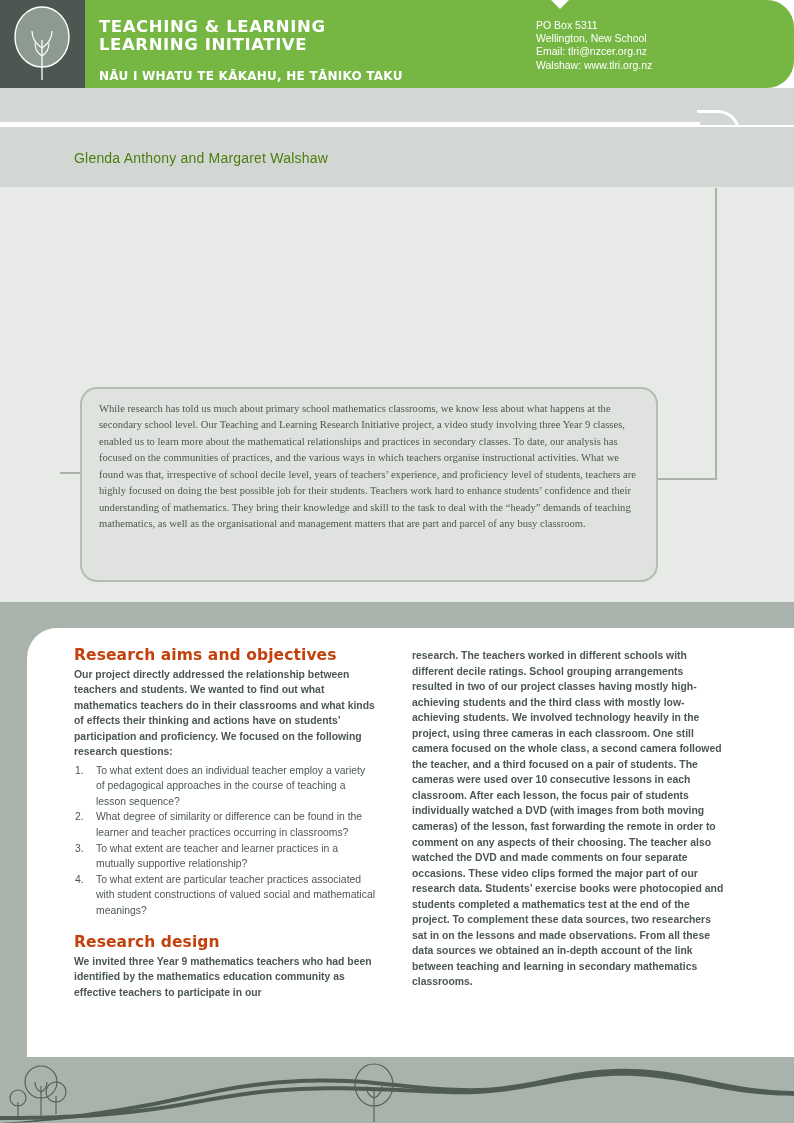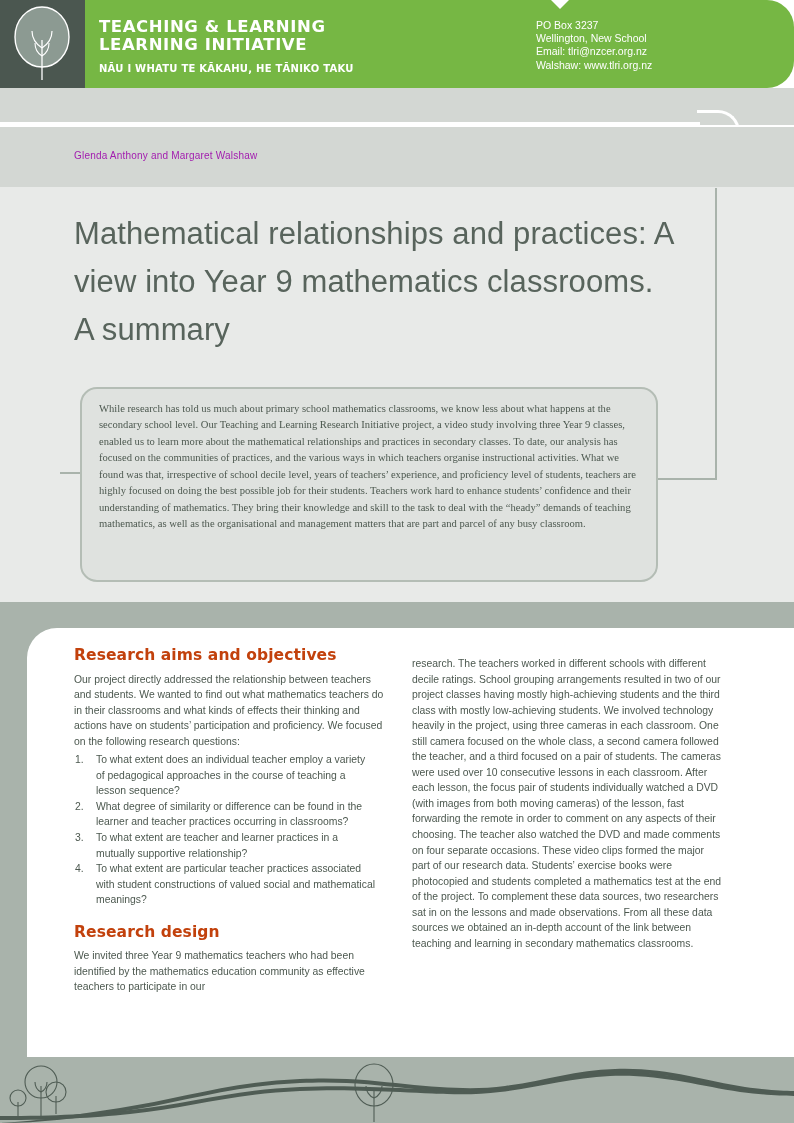--- a/index.html
+++ b/index.html
@@ -15,32 +15,32 @@
   
   .header{position:absolute;left:0;top:0;width:794px;height:88px;background:#76b744;border-radius:27px;}
   .logo-box{position:absolute;left:0;top:0;width:85px;height:88px;background:#4b5750;}
   .logo-tree{position:absolute;left:8px;top:4px;width:69px;height:80px;}
   .brand{position:absolute;left:99px;top:18px;}
   .brand-l1,.brand-l2{
     color:#ffffff;font-weight:bold;font-size:16.5px;letter-spacing:.6px;
     line-height:18px;font-family:"DejaVu Sans", sans-serif;
   }
   .brand-tag{
-    color:#ffffff;font-weight:bold;font-size:10px;letter-spacing:.25px;
-    margin-top:9px;font-family:"DejaVu Sans", sans-serif;
+    color:#ffffff;font-weight:bold;font-size:12px;letter-spacing:.25px;
+    margin-top:15px;font-family:"DejaVu Sans", sans-serif;
   }
   .contact{position:absolute;left:536px;top:19px;color:#ffffff;font-size:10.5px;line-height:13.2px;}
   .contact div{white-space:nowrap;}
   .notch{position:absolute;left:551px;top:0;width:0;height:0;
     border-left:9px solid transparent;border-right:9px solid transparent;border-top:9px solid #ffffff;}
 
   
   .band-grey-top{position:absolute;left:0;top:88px;width:794px;height:37px;background:#d3d7d3;}
   .band-author{position:absolute;left:0;top:127px;width:794px;height:60px;background:#d3d7d3;}
-  .author{position:absolute;left:74px;top:150px;font-size:10px;color:#a21caf;letter-spacing:.2px;}
+  .author{position:absolute;left:74px;top:150px;font-size:14px;color:#4d7c0f;letter-spacing:.2px;}
 
   
   .band-title{position:absolute;left:0;top:187px;width:794px;height:415px;background:#e8eae8;}
   .title{
     position:absolute;left:74px;top:210px;width:600px;
     font-size:31px;line-height:48px;color:#58645c;font-weight:normal;letter-spacing:.1px;
     font-family:"Liberation Sans", sans-serif;
   }
 
   
@@ -71,21 +71,21 @@
     background:#ffffff;border-top-left-radius:30px;
   }
   .col{position:absolute;top:20px;font-size:10.4px;line-height:15.55px;color:#4c584f;}
   .col-left{left:47px;width:310px;}
   .col-right{left:385px;width:312px;}
   h2.sec{
     margin:0 0 3px 0;color:#c2410c;font-size:15.5px;font-weight:bold;
     letter-spacing:.1px;font-family:"DejaVu Sans", sans-serif;
   }
   h2.sec.second{margin-top:17px;}
-  .col p{margin:8px 0 0 0;}
+  .col p{margin:0 0 0 0;font-weight:bold;}
   ol.qs{margin:3px 0 0 0;padding:0;list-style:none;counter-reset:q;}
   ol.qs li{
     counter-increment:q;position:relative;padding-left:22px;margin:0 8px 0 0;
   }
   ol.qs li:before{
     content:counter(q) ".";position:absolute;left:1px;top:0;
   }
 
   
   .scene{position:absolute;left:0;top:1030px;width:794px;height:93px;}
@@ -107,38 +107,37 @@
         <path d="M34 52 C29 49 27 44 27 39" stroke="#ffffff" stroke-width="1.1" fill="none"></path>
         <path d="M34 52 C39 49 41 44 41 39" stroke="#ffffff" stroke-width="1.1" fill="none"></path>
       </svg>
     </div>
     <div class="brand">
       <div class="brand-l1">TEACHING &amp; LEARNING</div>
       <div class="brand-l2">LEARNING INITIATIVE</div>
       <div class="brand-tag">NĀU I WHATU TE KĀKAHU, HE TĀNIKO TAKU</div>
     </div>
     <div class="contact">
-      <div>PO Box 3237</div>
+      <div>PO Box 5311</div>
       <div>Wellington, New School</div>
       <div>Email: tlri@nzcer.org.nz</div>
       <div>Walshaw: www.tlri.org.nz</div>
     </div>
     <div class="notch"></div>
   </div>
 
   <div class="band-grey-top"></div>
   <div class="corner-white-bar"></div>
   <div class="corner-white"></div>
   <div class="band-author"></div>
   <div class="author">Glenda Anthony and Margaret Walshaw</div>
 
   <div class="band-title"></div>
   <div class="rule-v"></div>
   <div class="rule-h"></div>
-  <div class="title">Mathematical relationships and practices: A view into Year 9 mathematics classrooms. A summary</div>
 
   <div class="abstract-tab"></div>
   <div class="abstract">
     <p>While research has told us much about primary school mathematics classrooms, we know less about what happens at the secondary school level. Our Teaching and Learning Research Initiative project, a video study involving three Year 9 classes, enabled us to learn more about the mathematical relationships and practices in secondary classes. To date, our analysis has focused on the communities of practices, and the various ways in which teachers organise instructional activities. What we found was that, irrespective of school decile level, years of teachers’ experience, and proficiency level of students, teachers are highly focused on doing the best possible job for their students. Teachers work hard to enhance students’ confidence and their understanding of mathematics. They bring their knowledge and skill to the task to deal with the “heady” demands of teaching mathematics, as well as the organisational and management matters that are part and parcel of any busy classroom.</p>
   </div>
 
   <div class="band-grey-low"></div>
   <div class="content-card">
 
     <div class="col col-left">

